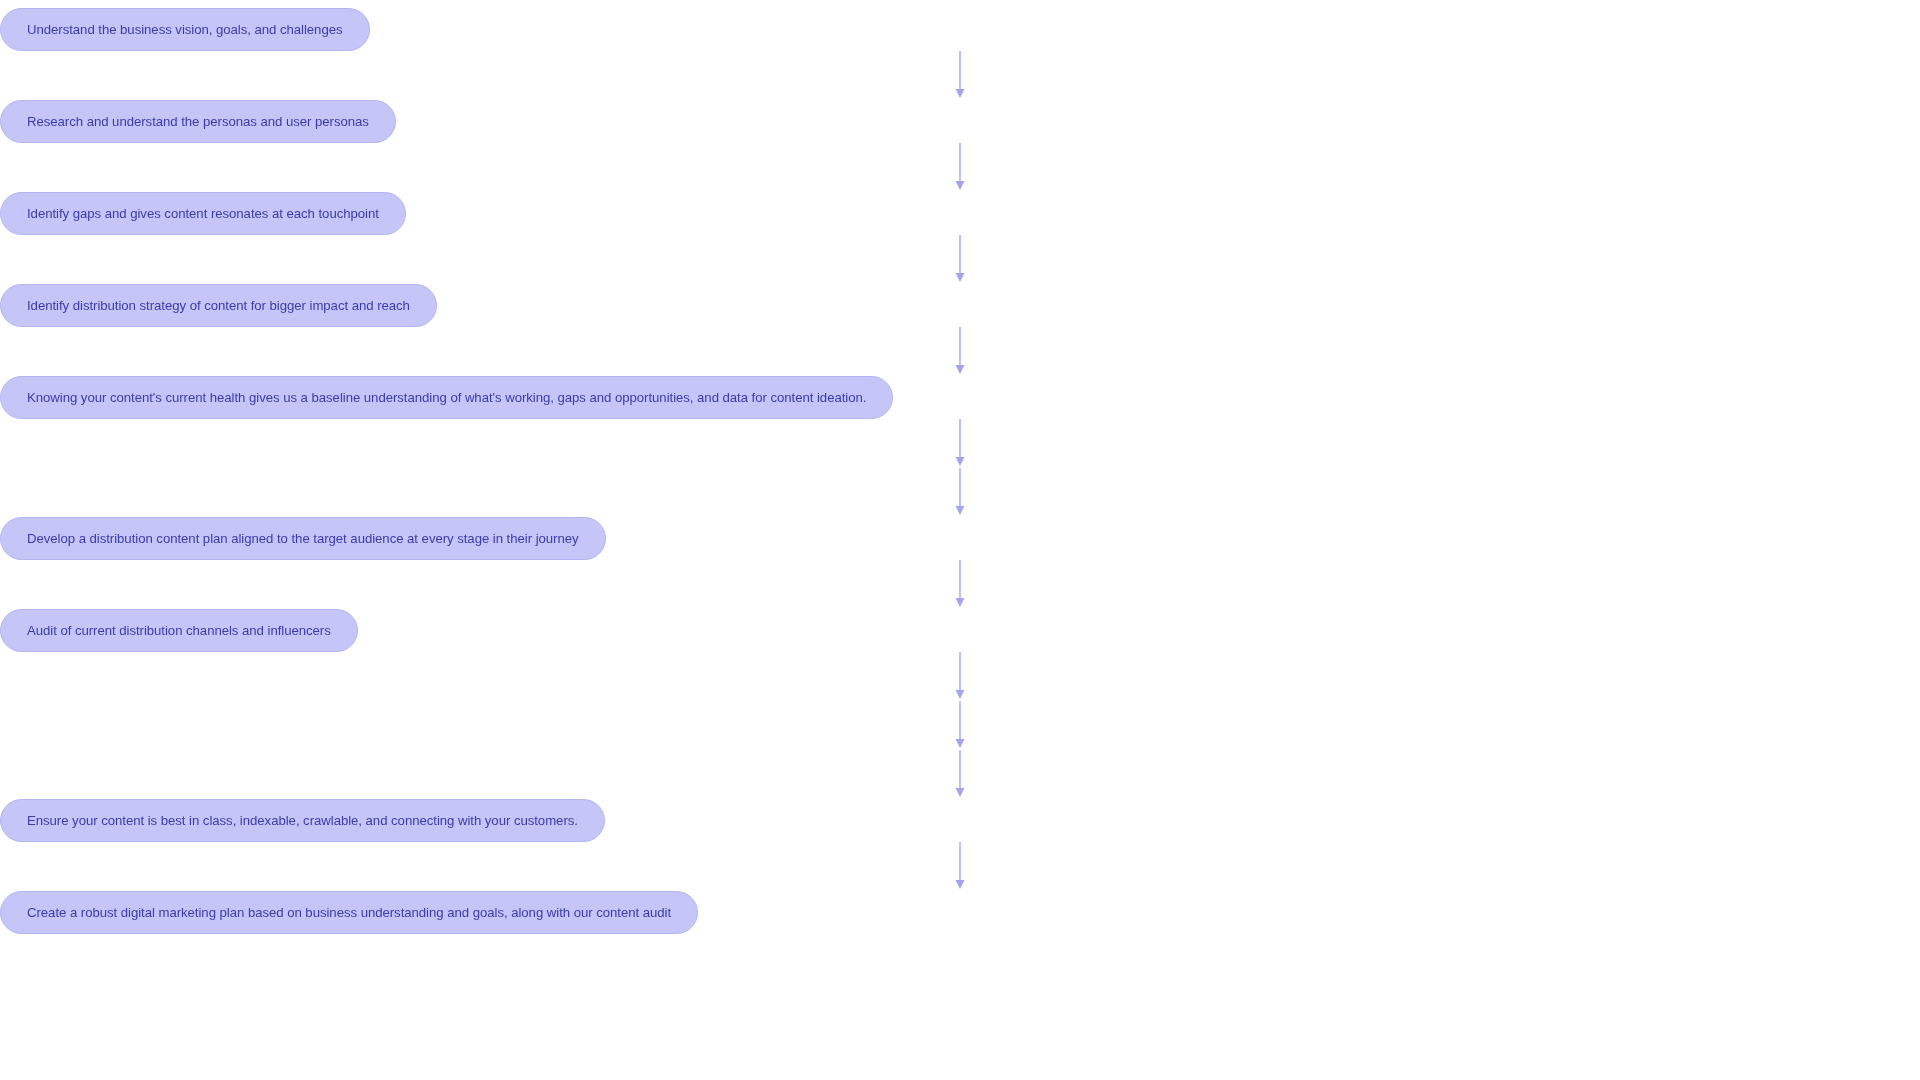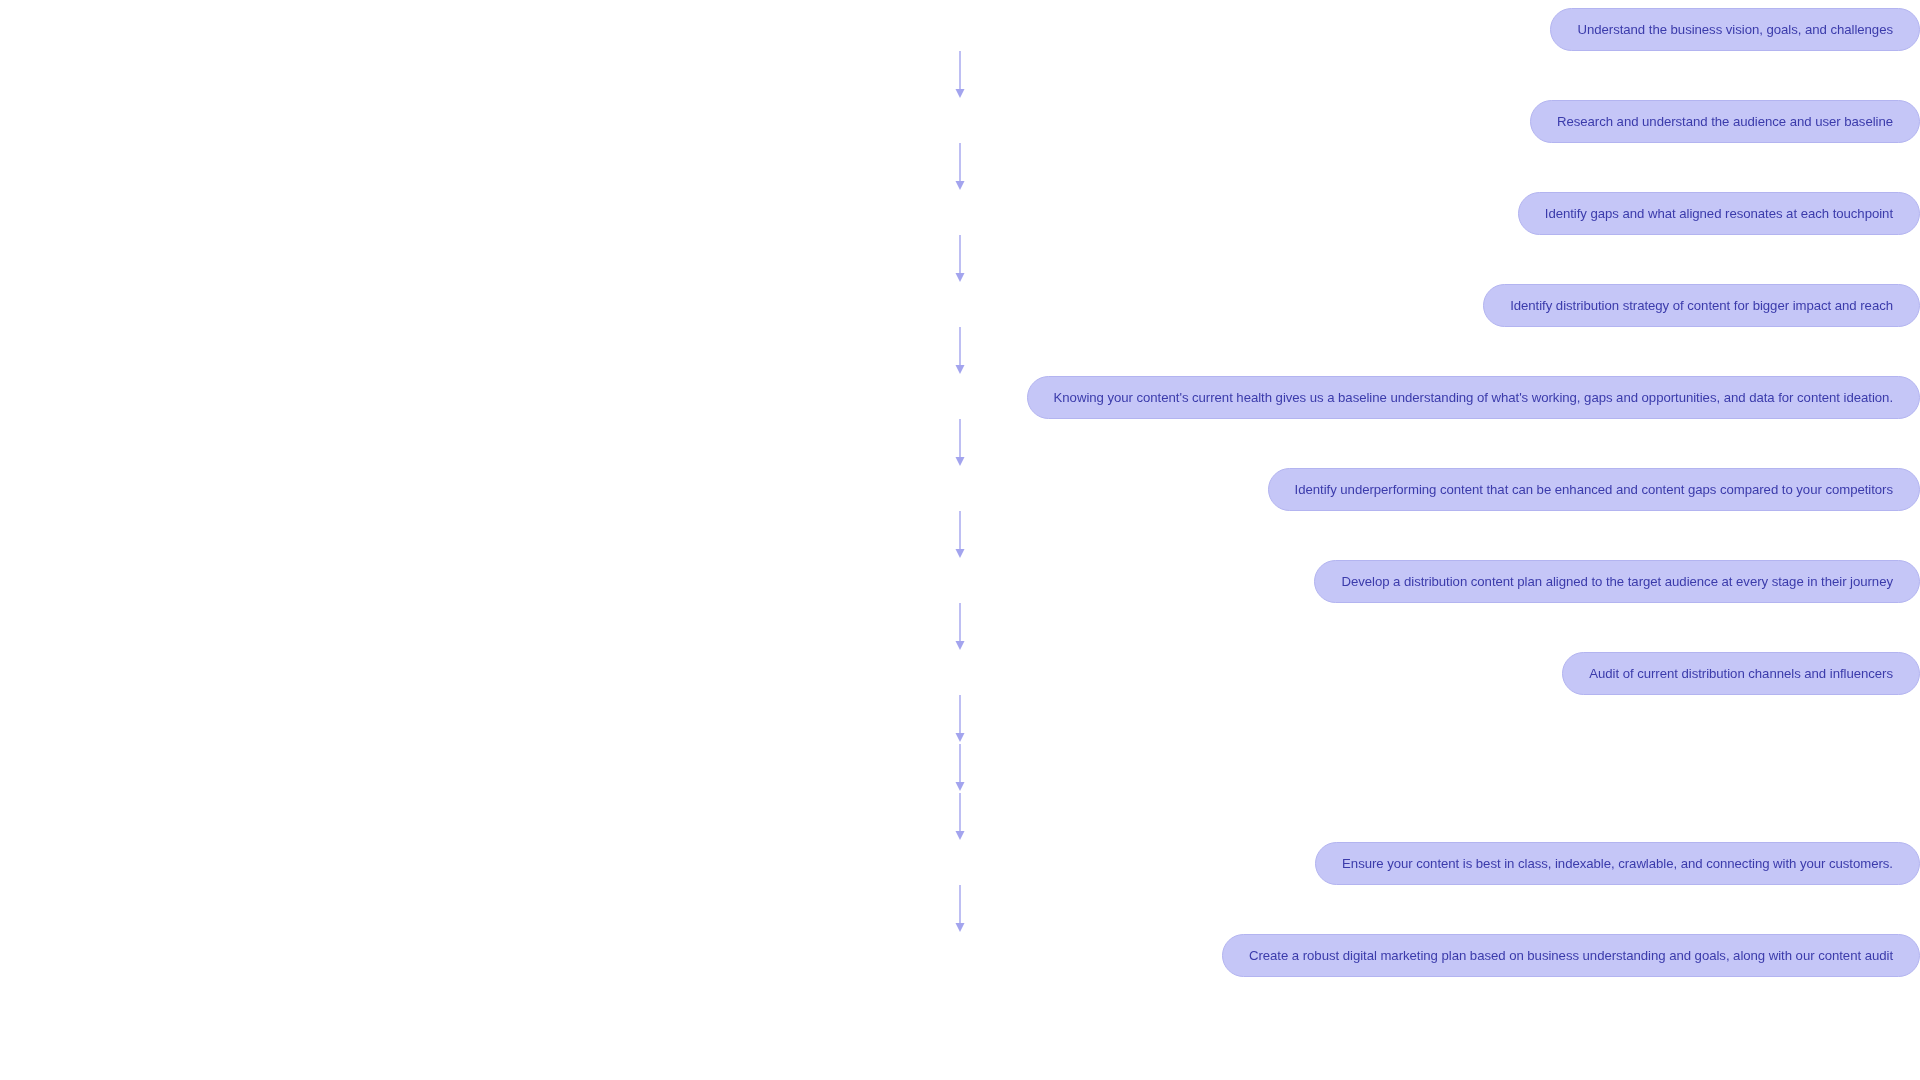--- a/index.html
+++ b/index.html
@@ -23,21 +23,21 @@
     display: flex;
     flex-direction: column;
     align-items: center;
     box-sizing: border-box;
     padding-top: 8px;
   }
 
   .flow-step {
     display: flex;
     flex-direction: column;
-    align-items: flex-end;
+    align-items: flex-start;
     width: 100%;
   }
 
   .node {
     background: #c5c6f7;
     border: 1px solid #b3b4f0;
     color: #3b3bab;
     border-radius: 999px;
     display: flex;
     align-items: center;
@@ -72,31 +72,31 @@
     <div class="node">Understand the business vision, goals, and challenges</div>
   </div>
   <div class="connector">
     <svg width="20" height="49" viewBox="0 0 20 49">
         <line x1="10" y1="0" x2="10" y2="40" stroke="#a3a4ee" stroke-width="1.4"></line>
         <polygon points="10,47 5.5,38 14.5,38" fill="#a3a4ee"></polygon>
       </svg>
   </div>
 
   <div class="flow-step">
-    <div class="node">Research and understand the audience and user baseline</div>
+    <div class="node">Research and understand the personas and user personas</div>
   </div>
   <div class="connector">
     <svg width="20" height="49" viewBox="0 0 20 49">
         <line x1="10" y1="0" x2="10" y2="40" stroke="#a3a4ee" stroke-width="1.4"></line>
         <polygon points="10,47 5.5,38 14.5,38" fill="#a3a4ee"></polygon>
       </svg>
   </div>
 
   <div class="flow-step">
-    <div class="node">Identify gaps and what aligned resonates at each touchpoint</div>
+    <div class="node">Identify gaps and gives content resonates at each touchpoint</div>
   </div>
   <div class="connector">
     <svg width="20" height="49" viewBox="0 0 20 49">
         <line x1="10" y1="0" x2="10" y2="40" stroke="#a3a4ee" stroke-width="1.4"></line>
         <polygon points="10,47 5.5,38 14.5,38" fill="#a3a4ee"></polygon>
       </svg>
   </div>
 
   <div class="flow-step">
     <div class="node">Identify distribution strategy of content for bigger impact and reach</div>
@@ -111,23 +111,20 @@
   <div class="flow-step">
     <div class="node">Knowing your content's current health gives us a baseline understanding of what's working, gaps and opportunities, and data for content ideation.</div>
   </div>
   <div class="connector">
     <svg width="20" height="49" viewBox="0 0 20 49">
         <line x1="10" y1="0" x2="10" y2="40" stroke="#a3a4ee" stroke-width="1.4"></line>
         <polygon points="10,47 5.5,38 14.5,38" fill="#a3a4ee"></polygon>
       </svg>
   </div>
 
-  <div class="flow-step">
-    <div class="node">Identify underperforming content that can be enhanced and content gaps compared to your competitors</div>
-  </div>
   <div class="connector">
     <svg width="20" height="49" viewBox="0 0 20 49">
         <line x1="10" y1="0" x2="10" y2="40" stroke="#a3a4ee" stroke-width="1.4"></line>
         <polygon points="10,47 5.5,38 14.5,38" fill="#a3a4ee"></polygon>
       </svg>
   </div>
 
   <div class="flow-step">
     <div class="node">Develop a distribution content plan aligned to the target audience at every stage in their journey</div>
   </div>

